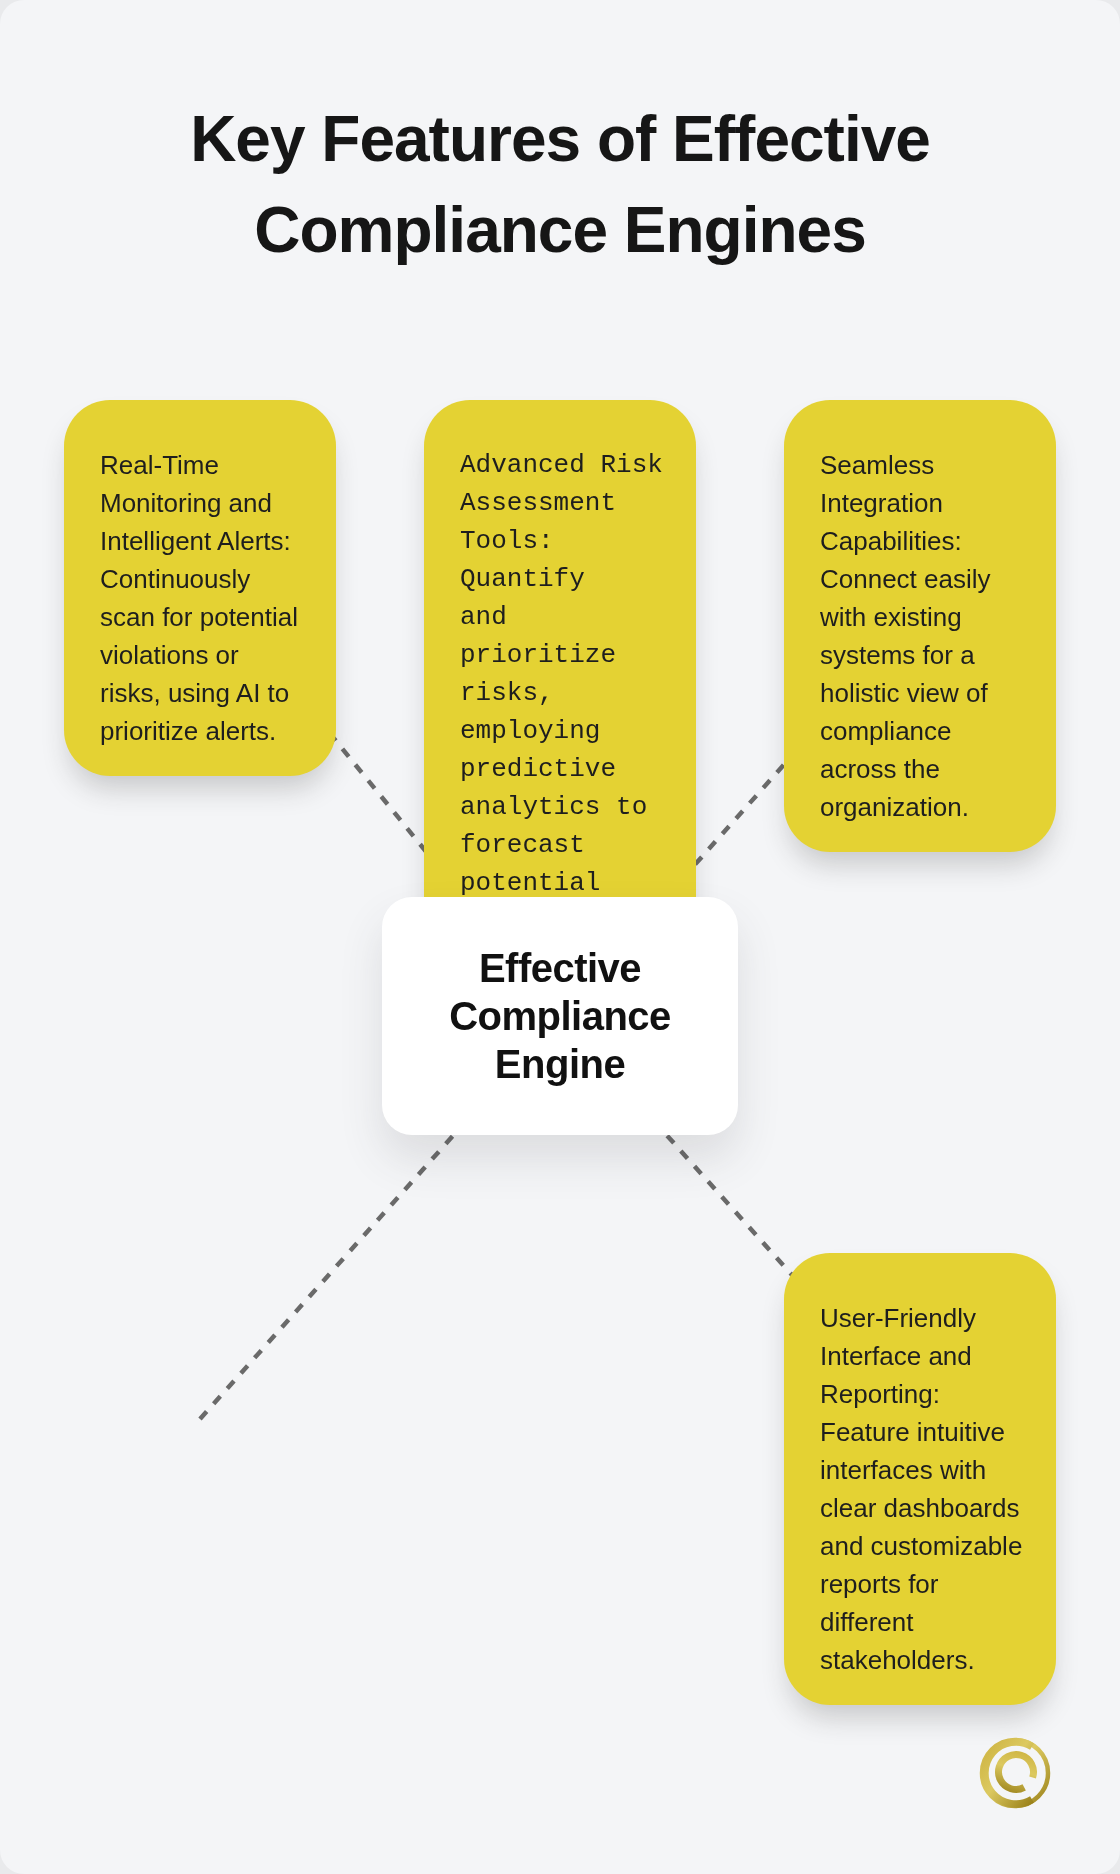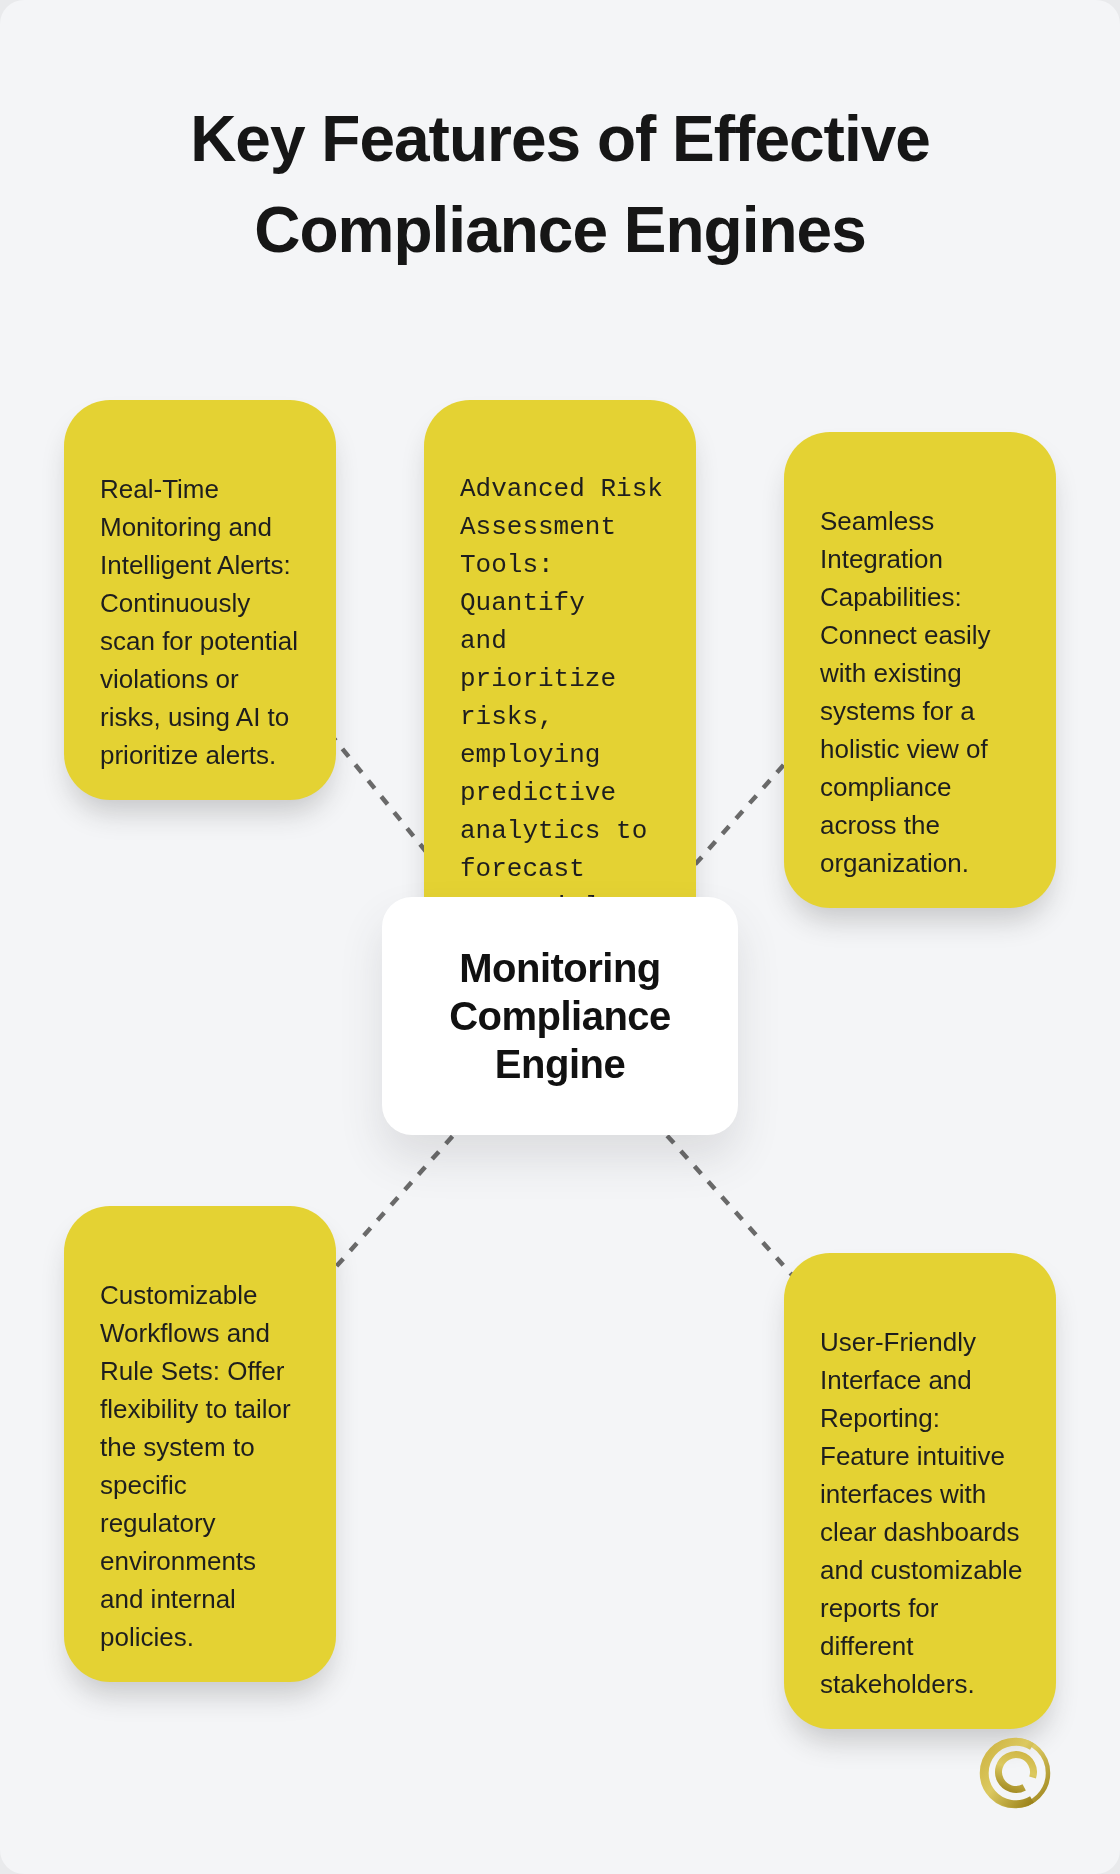--- a/index.html
+++ b/index.html
@@ -39,31 +39,31 @@
     stroke:var(--connector-gray);
     stroke-width:4.5;
     stroke-dasharray:10 10.5;
     fill:none;
   }
   .feature-box{
     position:absolute;
     width:272px;
     background:var(--box-yellow);
     border-radius:46px;
-    padding:32px 26px 26px 36px;
+    padding:8px 26px 26px 36px;
     font-size:26px;
     line-height:38px;
     color:var(--text-dark);
     white-space:pre-line;
     box-shadow:0 18px 28px -6px rgba(40,40,40,0.22);
     z-index:1;
   }
   .fb-1{left:64px;top:400px;}
   .fb-2{left:424px;top:400px;font-family:Liberation Mono, monospace;}
-  .fb-3{left:784px;top:400px;margin-top:32px;}
+  .fb-3{left:784px;top:400px;}
   .fb-4{left:64px;top:1206px;}
   .fb-5{left:784px;top:1253px;}
   .center-node{
     position:absolute;
     left:382px;top:897px;
     width:356px;height:238px;
     background:var(--center-bg);
     border-radius:30px;
     box-shadow:0 24px 44px rgba(60,60,70,0.13);
     display:flex;align-items:center;justify-content:center;
@@ -131,48 +131,36 @@
 Capabilities:
 Connect easily
 with existing
 systems for a
 holistic view of
 compliance
 across the
 organization.</span>
   </div>
 
-  <div class="feature-box fb-4">
-    <span>Customizable
-Workflows and
-Rule Sets: Offer
-flexibility to tailor
-the system to
-specific
-regulatory
-environments
-and internal
-policies.</span>
-  </div>
 
   <div class="feature-box fb-5">
     <span>User-Friendly
 Interface and
 Reporting:
 Feature intuitive
 interfaces with
 clear dashboards
 and customizable
 reports for
 different
 stakeholders.</span>
   </div>
 
   <div class="center-node">
-    <div class="label">Monitoring
+    <div class="label">Effective
 Compliance
 Engine</div>
   </div>
 
   <svg class="logo" viewBox="0 0 76 76" xmlns="http://www.w3.org/2000/svg" aria-hidden="true">
     <defs>
       <linearGradient id="goldGrad" x1="0%" y1="0%" x2="100%" y2="100%">
         <stop offset="0%" stop-color="#cdb341"></stop>
         <stop offset="45%" stop-color="#dcc960"></stop>
         <stop offset="100%" stop-color="#9a811a"></stop>

